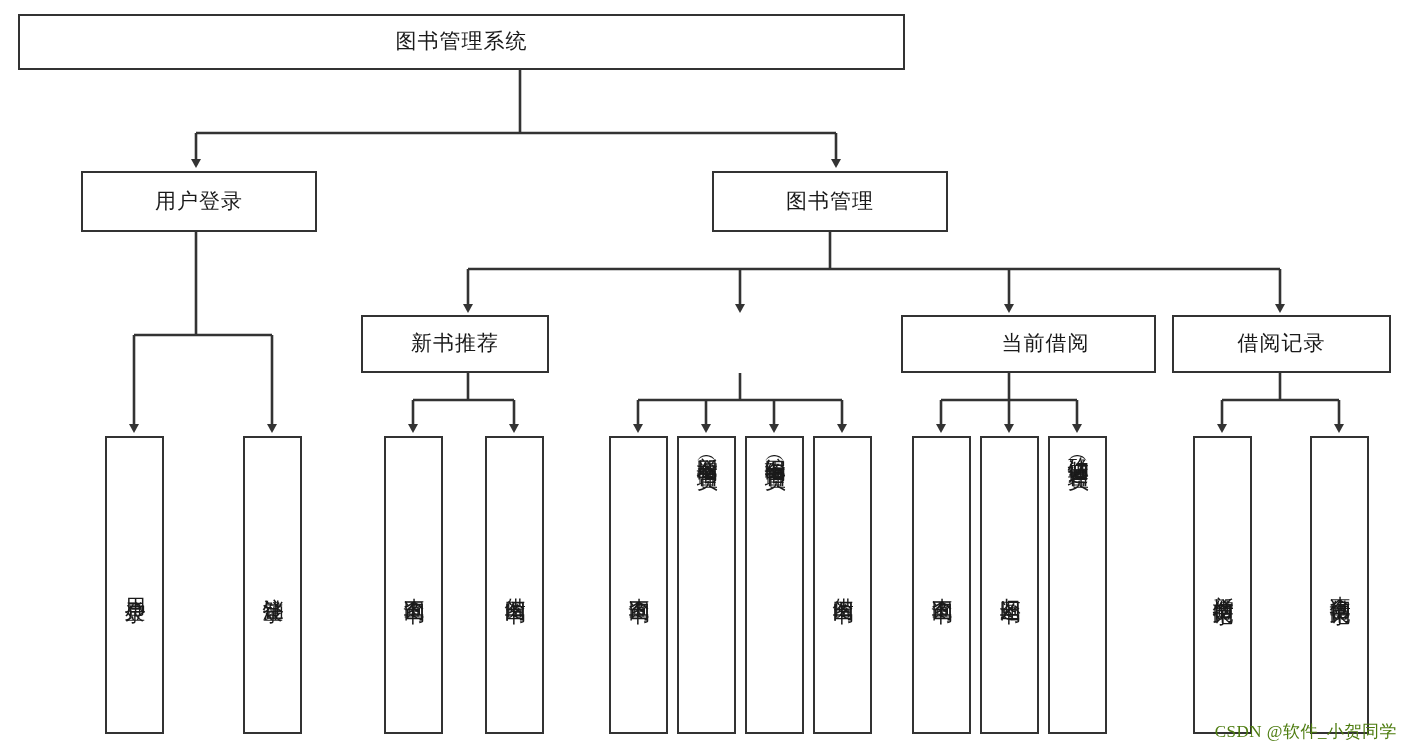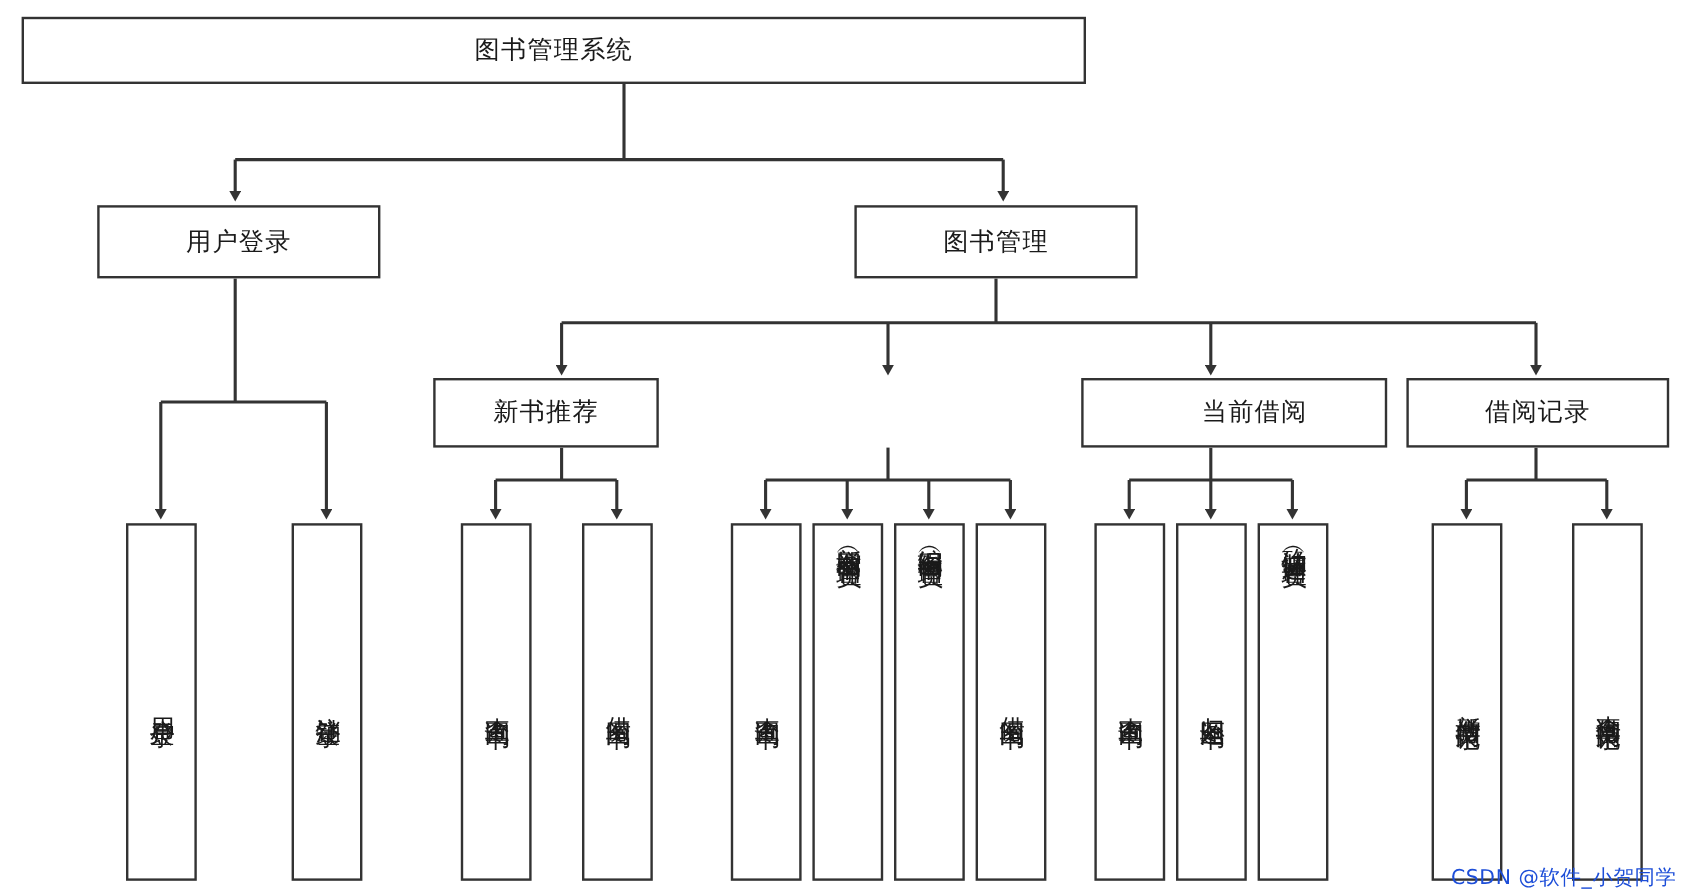--- a/index.html
+++ b/index.html
@@ -61,23 +61,24 @@
     top: 0;
     width: 1405px;
     height: 747px;
     pointer-events: none;
   }
   #watermark {
     position: absolute;
     right: 8px;
     bottom: 4px;
     font-size: 17px;
-    color: #1d4ed8;
+    color: #4d7c0f;
     white-space: nowrap;
     letter-spacing: 0.5px;
+    font-family: Liberation Serif, serif;
   }
 </style>
 </head>
 <body>
 
 <div id="diagram-root">
 
   <svg id="connector-layer" width="1405" height="747" viewBox="0 0 1405 747">
     <defs>
       <marker id="arrowhead" markerWidth="9" markerHeight="10" refX="1.0" refY="5" orient="auto" markerUnits="userSpaceOnUse">

